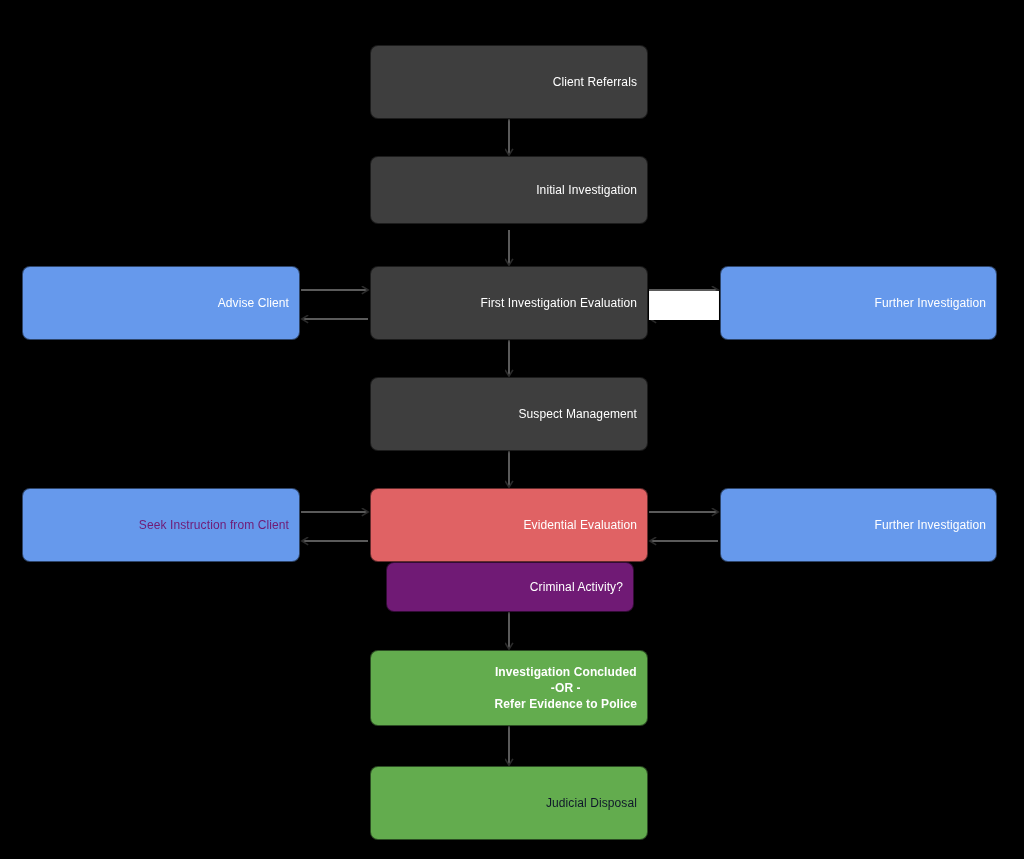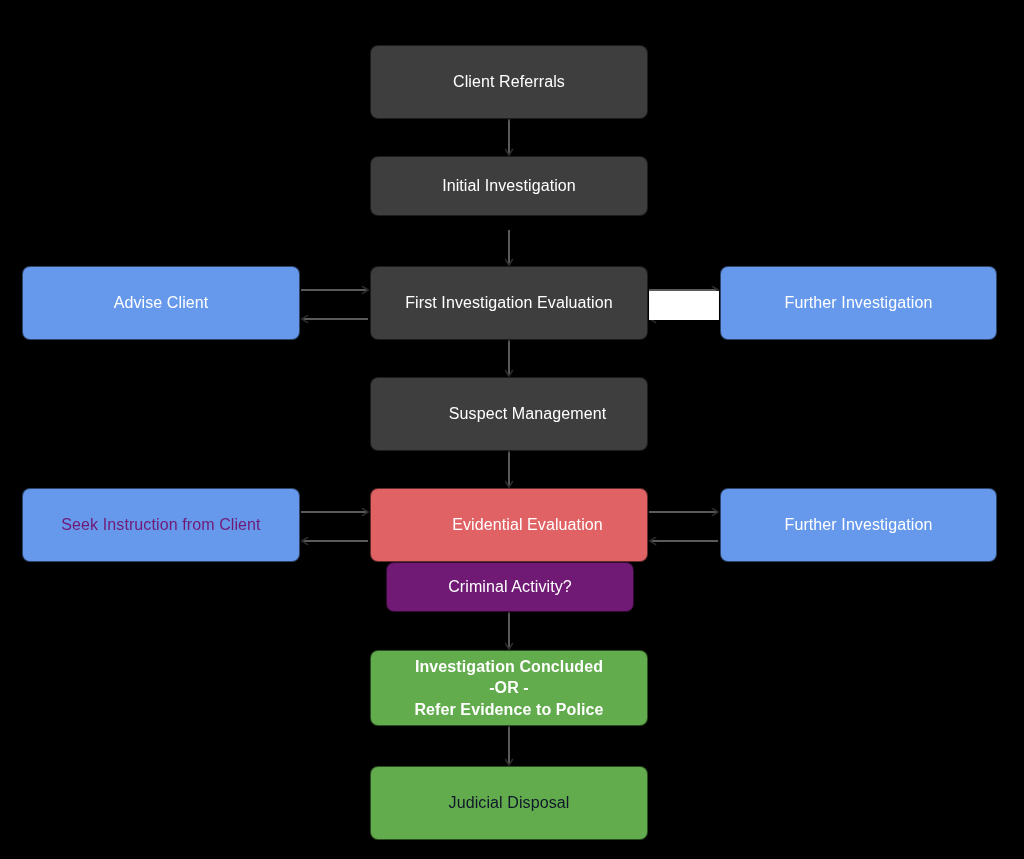--- a/index.html
+++ b/index.html
@@ -26,24 +26,24 @@
     width: 1024px;
     height: 859px;
     pointer-events: none;
   }
   .node {
     position: absolute;
     box-sizing: border-box;
     border-radius: 8px;
     display: flex;
     align-items: center;
-    justify-content: center;
+    justify-content: flex-end;
     text-align: center;
     color: #ffffff;
-    font-size: 16px;
+    font-size: 12px;
     line-height: 1.35;
     letter-spacing: 0.1px;
     border: 1px solid rgba(0,0,0,0.55);
     box-shadow: 0 1px 2px rgba(0,0,0,0.6);
     z-index: 3;
   }
   .node .label {
     display: block;
     padding: 0 10px;
     white-space: pre-line;
@@ -87,21 +87,21 @@
         <line x1="649" y1="512" x2="718" y2="512" marker-end="url(#arrow-right)" stroke="#5a5a5a" stroke-width="2"></line>
         <line x1="718" y1="541" x2="650" y2="541" marker-end="url(#arrow-left)" stroke="#5a5a5a" stroke-width="2"></line>
         <line x1="509" y1="612" x2="509" y2="649" marker-end="url(#arrow-down)" stroke="#5a5a5a" stroke-width="2"></line>
         <line x1="509" y1="726" x2="509" y2="765" marker-end="url(#arrow-down)" stroke="#5a5a5a" stroke-width="2"></line>
       </g>
   </svg>
 
 <div class="node" style="left: 370px; top: 45px; width: 278px; height: 74px; background: rgb(62, 62, 62); color: rgb(255, 255, 255);">
       <span class="label">Client Referrals</span>
     </div>
-    <div class="node" style="left: 370px; top: 156px; width: 278px; height: 60px; background: rgb(62, 62, 62); color: rgb(255, 255, 255);">
+    <div class="node" style="left: 370px; top: 156px; width: 278px; height: 68px; background: rgb(62, 62, 62); color: rgb(255, 255, 255);">
       <span class="label">Initial Investigation</span>
     </div>
     <div class="node" style="left: 22px; top: 266px; width: 278px; height: 74px; background: rgb(102, 153, 236); color: rgb(255, 255, 255);">
       <span class="label">Advise Client</span>
     </div>
     <div class="node" style="left: 370px; top: 266px; width: 278px; height: 74px; background: rgb(62, 62, 62); color: rgb(255, 255, 255);">
       <span class="label">First Investigation Evaluation</span>
     </div>
     <div class="node" style="left: 720px; top: 266px; width: 277px; height: 74px; background: rgb(102, 153, 236); color: rgb(255, 255, 255);">
       <span class="label">Further Investigation</span>

